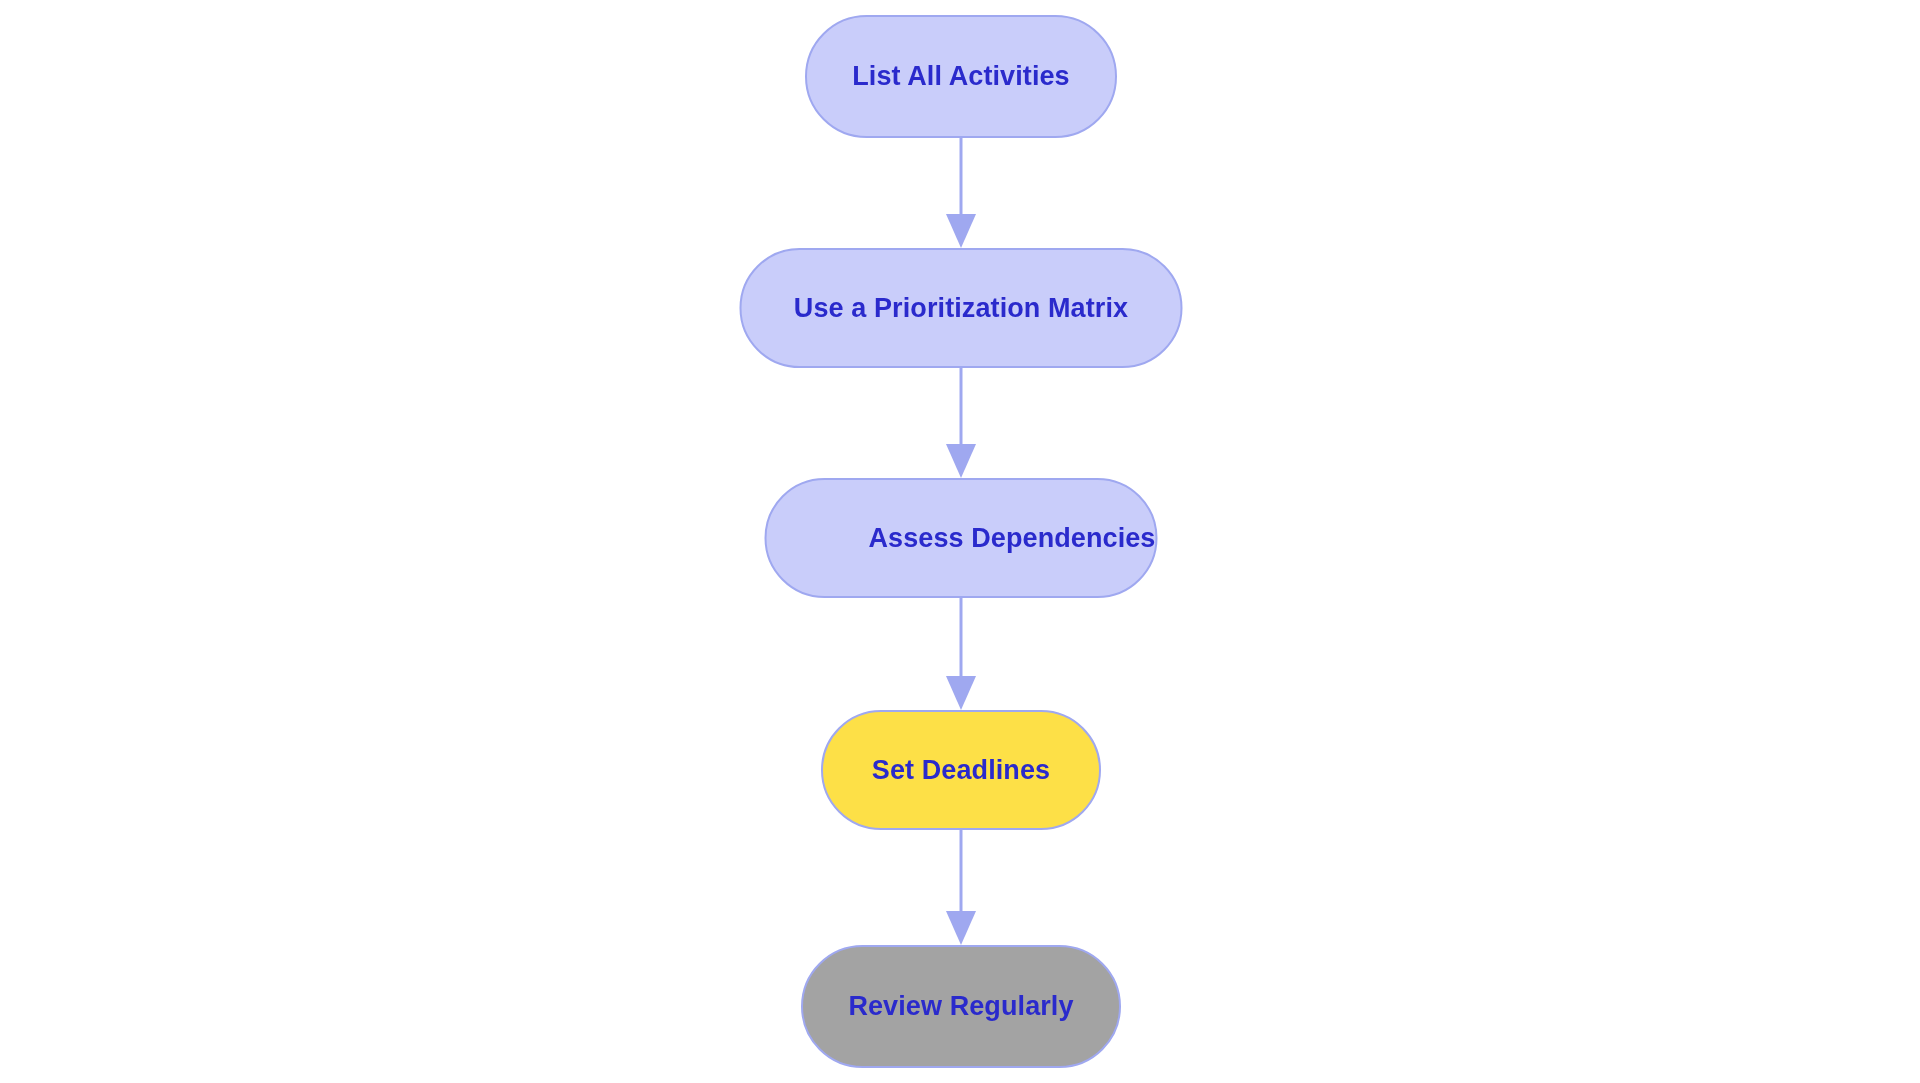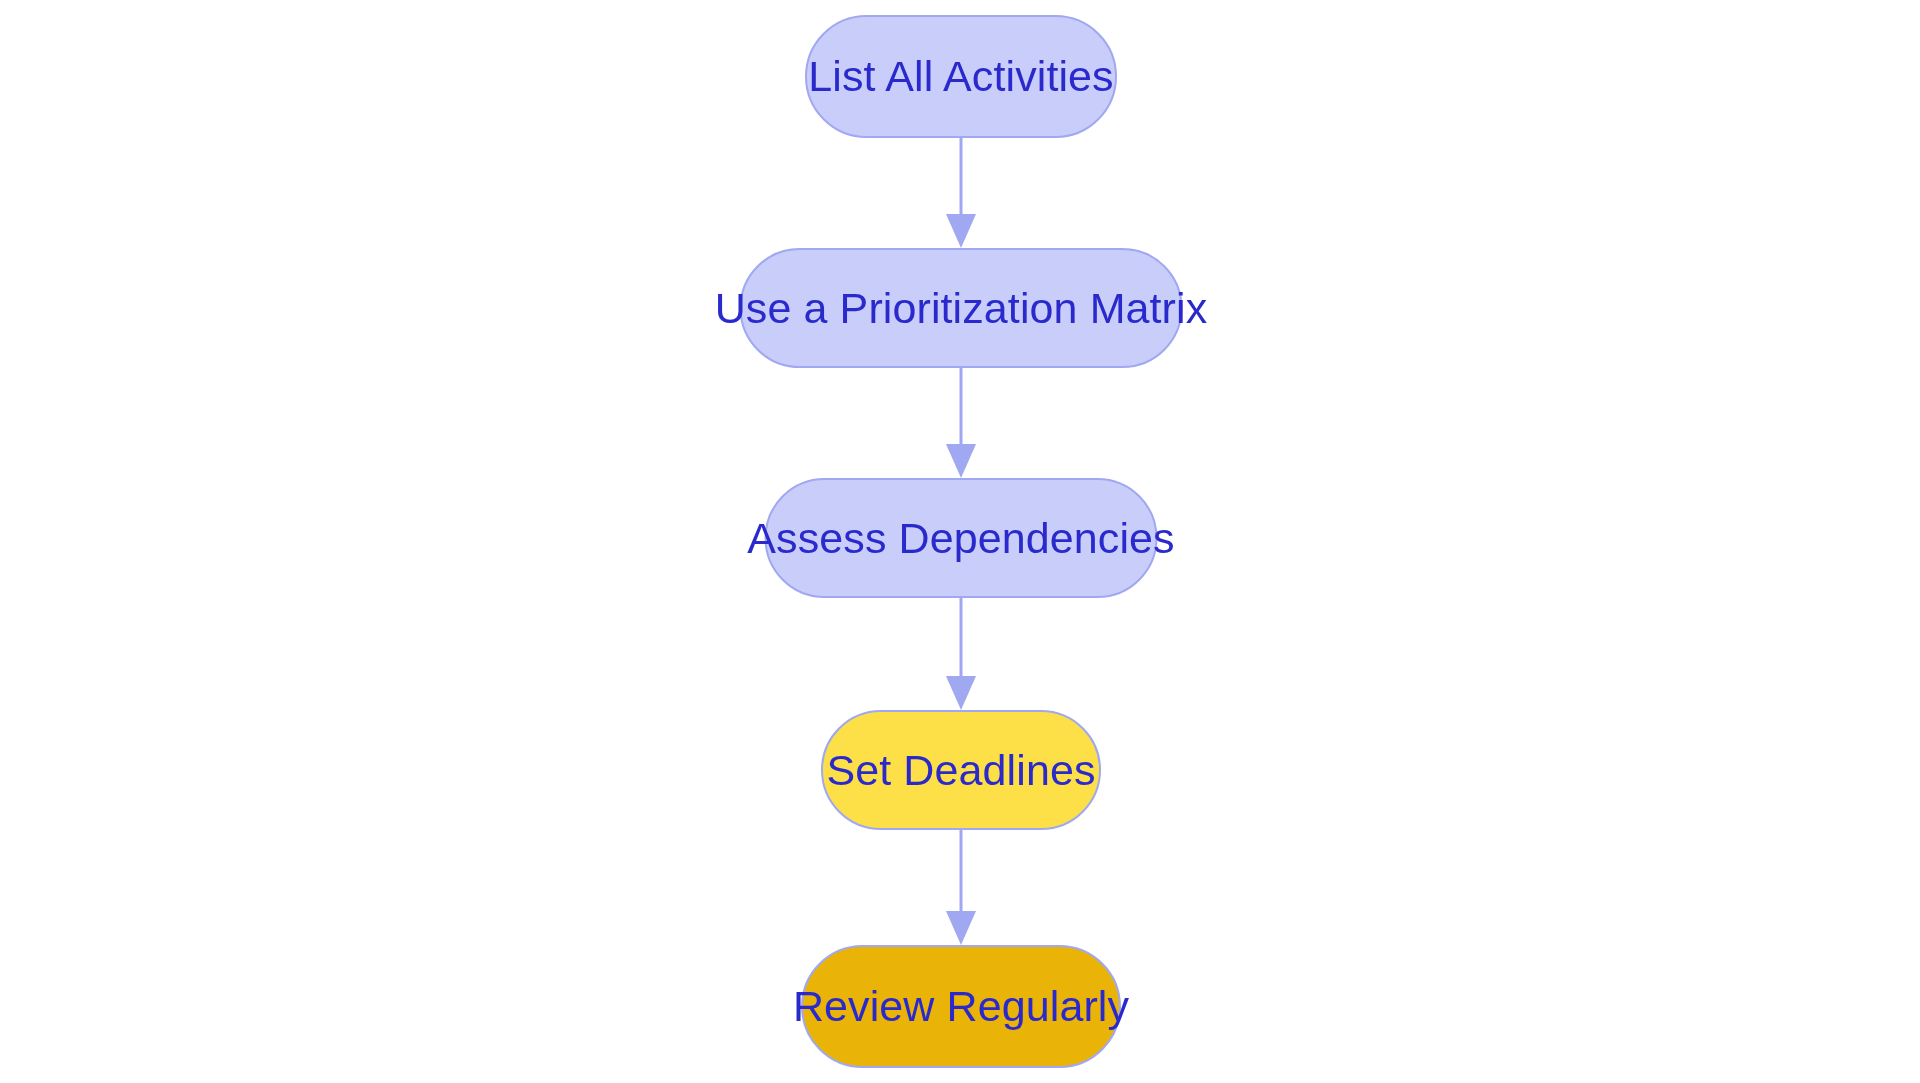--- a/index.html
+++ b/index.html
@@ -30,22 +30,22 @@
     align-items: center;
     justify-content: center;
     background: #c9cdfa;
     border: 2px solid #9fa8f0;
     border-radius: 9999px;
     transform: translateX(-50%);
   }
   .node-label {
     color: #2a2acc;
     font-family: "Liberation Sans", sans-serif;
-    font-weight: 400;
-    font-size: 43px;
+    font-weight: 700;
+    font-size: 27px;
     line-height: 1;
     letter-spacing: 0.1px;
     white-space: nowrap;
     text-align: center;
   }
 
   
   .connector {
     position: absolute;
     transform: translateX(-50%);
@@ -87,25 +87,25 @@
   </svg>
 
   <div class="node" style="left: 961px; top: 15px; width: 312px; height: 123px; background: rgb(201, 205, 250); border-color: rgb(159, 168, 240); border-width: 2px;">
     <span class="node-label" style="color: rgb(42, 42, 204);">List All Activities</span>
   </div>
 
   <div class="node" style="left: 961px; top: 248px; width: 443px; height: 120px; background: rgb(201, 205, 250); border-color: rgb(159, 168, 240); border-width: 2px;">
     <span class="node-label" style="color: rgb(42, 42, 204);">Use a Prioritization Matrix</span>
   </div>
 
-  <div class="node" style="left: 961px; top: 478px; width: 393px; height: 120px; background: rgb(201, 205, 250); border-color: rgb(159, 168, 240); border-width: 2px;">
+  <div class="node" style="left: 961px; top: 478px; width: 393px; height: 120px; background: rgb(201, 205, 250); border-color: rgb(159, 168, 240); border-width: 2px; justify-content: flex-end;">
     <span class="node-label" style="color: rgb(42, 42, 204);">Assess Dependencies</span>
   </div>
 
   <div class="node" style="left: 961px; top: 710px; width: 280px; height: 120px; background: #fde047; border-color: rgb(159, 168, 240); border-width: 2px;">
     <span class="node-label" style="color: rgb(42, 42, 204);">Set Deadlines</span>
   </div>
 
-  <div class="node" style="left: 961px; top: 945px; width: 320px; height: 123px; background: #eab308; border-color: rgb(159, 168, 240); border-width: 2px;">
+  <div class="node" style="left: 961px; top: 945px; width: 320px; height: 123px; background: #a3a3a3; border-color: rgb(159, 168, 240); border-width: 2px;">
     <span class="node-label" style="color: rgb(42, 42, 204);">Review Regularly</span>
   </div>
 
 </div>
 
 </body></html>

